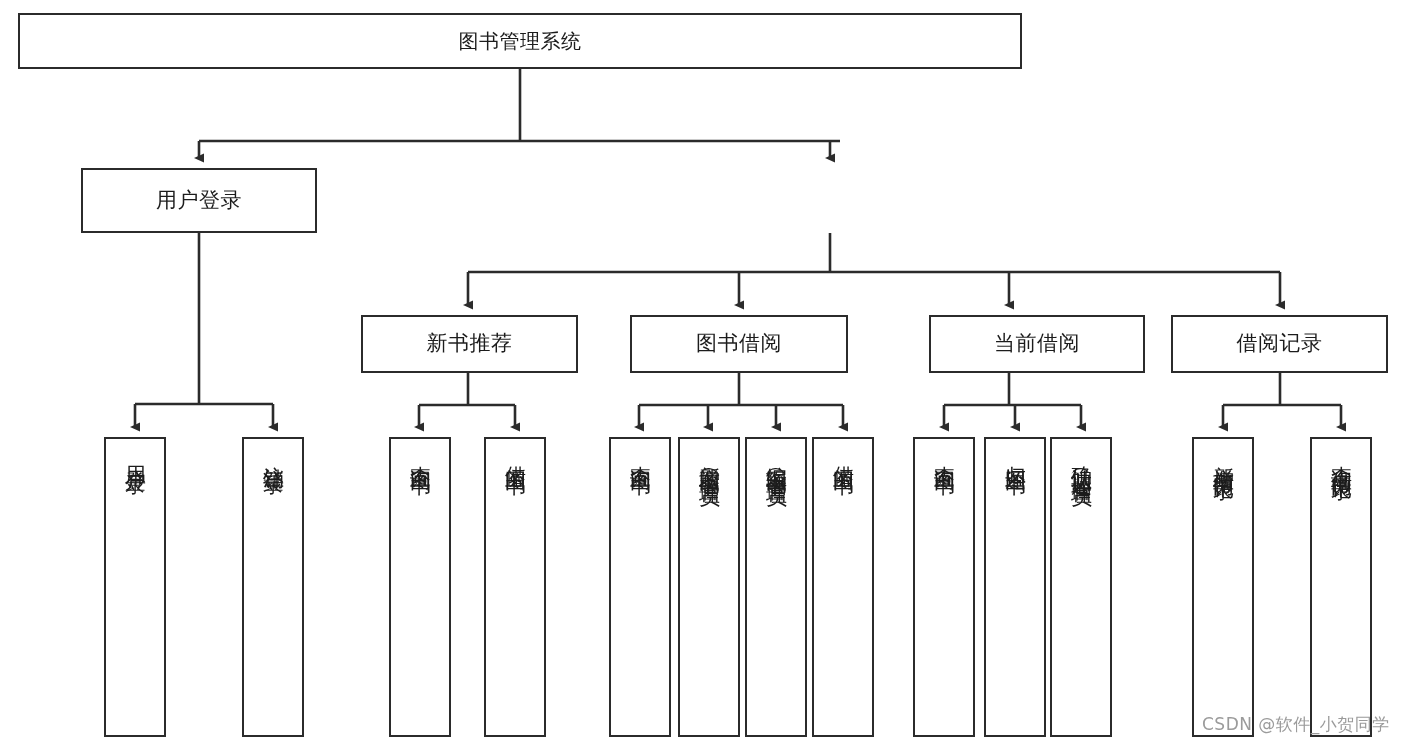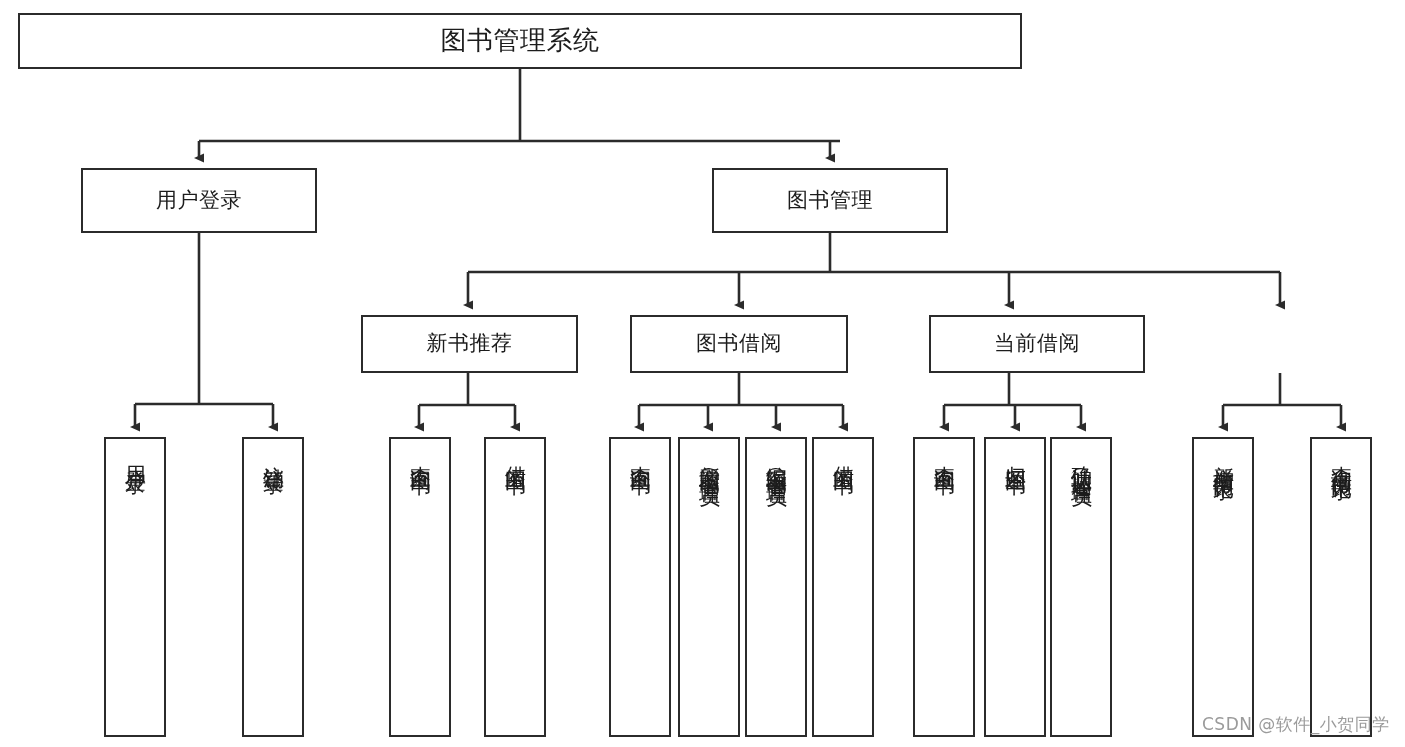--- a/index.html
+++ b/index.html
@@ -41,21 +41,21 @@
     text-align: center;
     line-height: 1.12;
     white-space: nowrap;
   }
   
   .node-h .node-label {
     font-size: 21px;
     writing-mode: horizontal-tb;
   }
   .node-root .node-label {
-    font-size: 26px;
+    font-size: 20px;
   }
   
   .node-v {
     border-width: 2.5px;
     align-items: flex-start;
     justify-content: center;
     padding-top: 10px;
   }
   .node-v .node-label {
     writing-mode: vertical-rl;
@@ -130,36 +130,36 @@
   </svg>
 
   <div class="node-box node-h node-root" style="left:18px; top:13px; width:1004px; height:56px;">
     <span class="node-label">图书管理系统</span>
   </div>
 
   <div class="node-box node-h" style="left:81px; top:168px; width:236px; height:65px;">
     <span class="node-label">用户登录</span>
   </div>
 
-  <div class="node-box node-h" style="left:712px; top:168px; width:236px; height:65px;">
-    <span class="node-label">图书管理</span>
-  </div>
 
   <div class="node-box node-h" style="left:630px; top:315px; width:218px; height:58px;">
     <span class="node-label">图书借阅</span>
   </div>
 
   <div class="node-box node-h" style="left:361px; top:315px; width:217px; height:58px;">
     <span class="node-label">新书推荐</span>
   </div>
 
   <div class="node-box node-h" style="left:901px; top:315px; width:216px; height:58px;margin-left:28px;">
     <span class="node-label">当前借阅</span>
   </div>
 
+  <div class="node-box node-h" style="left:1171px; top:315px; width:217px; height:58px;">
+    <span class="node-label">借阅记录</span>
+  </div>
 
   <div id="leaf-layer">
       <div class="node-box node-v" style="left: 104px; top: 437px; width: 62px; height: 300px;">
         <span class="node-label">用户登录</span>
       </div>
       <div class="node-box node-v" style="left: 242px; top: 437px; width: 62px; height: 300px;">
         <span class="node-label">注销登录</span>
       </div>
       <div class="node-box node-v" style="left: 389px; top: 437px; width: 62px; height: 300px;">
         <span class="node-label">查询图书</span>

